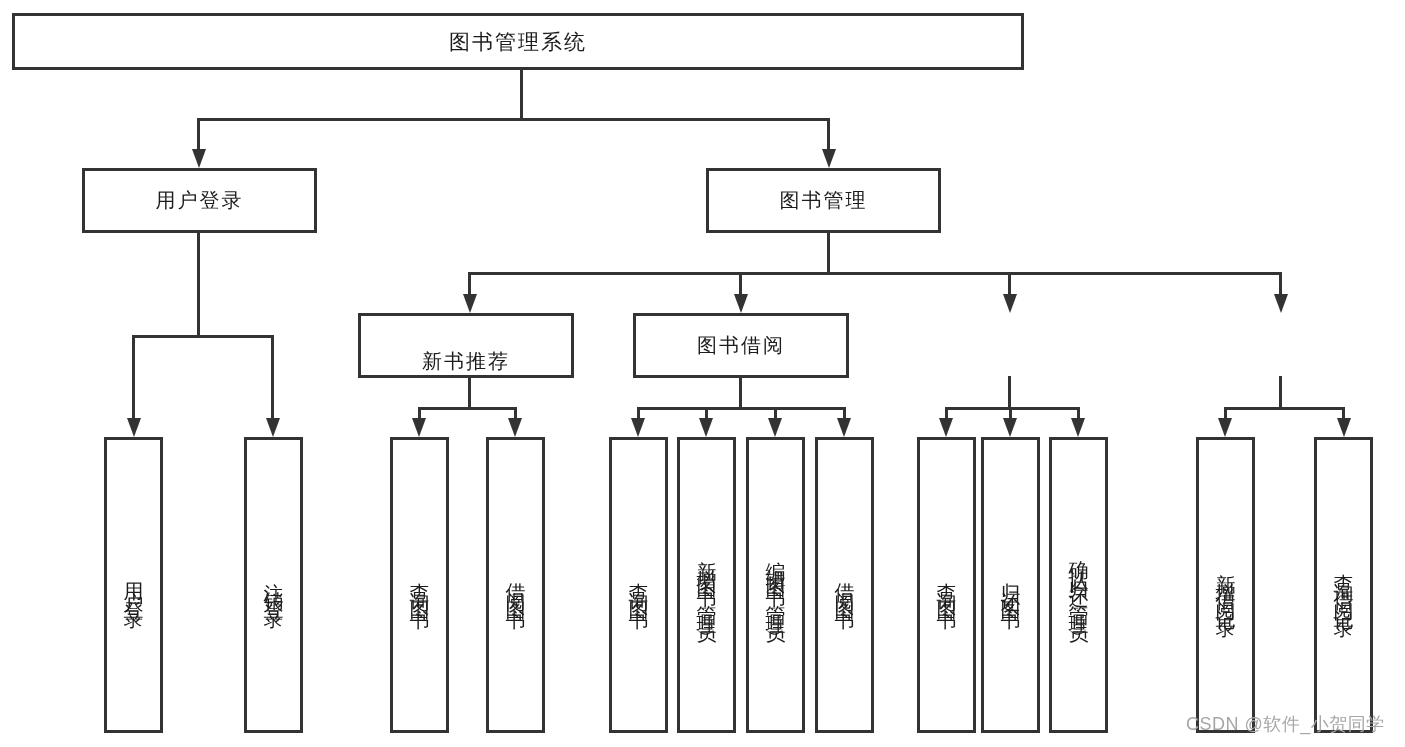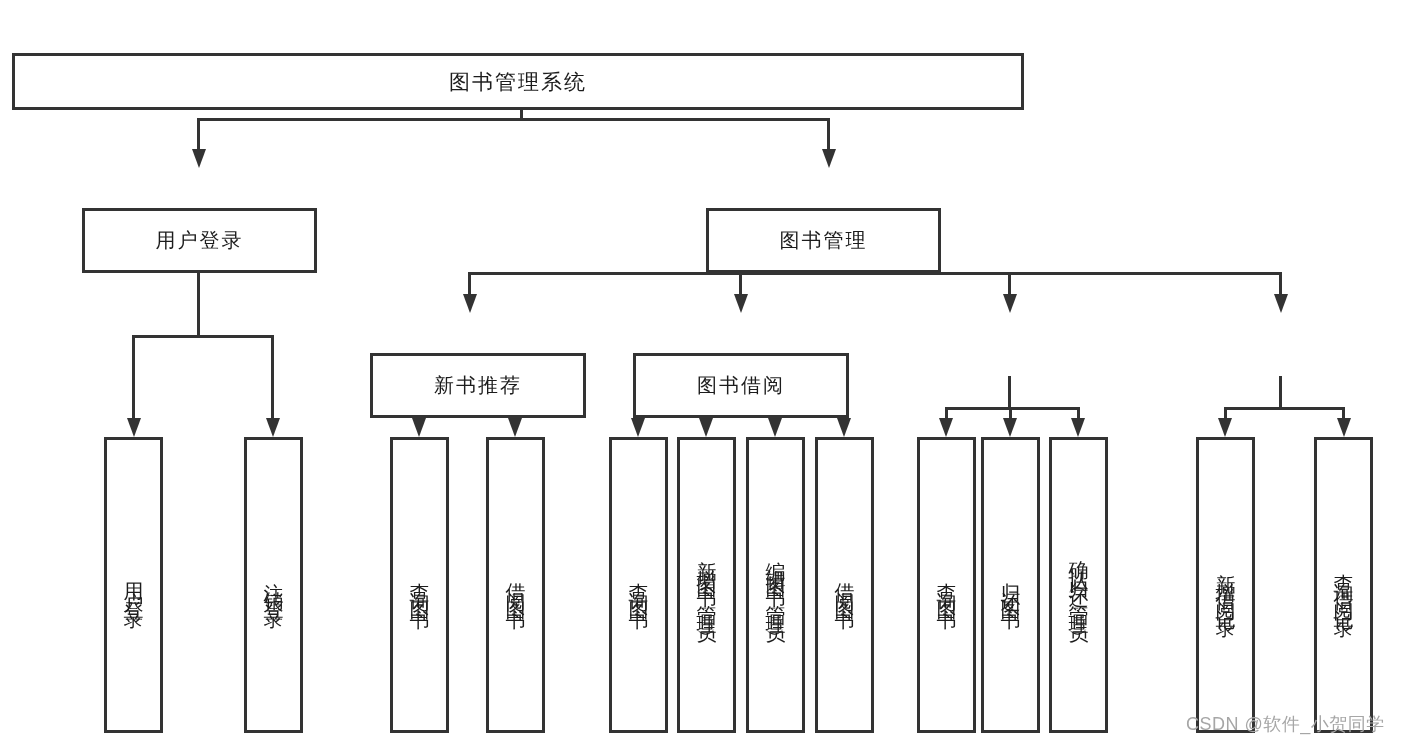--- a/index.html
+++ b/index.html
@@ -5,26 +5,26 @@
   html,body { margin:0; padding:0; background:#ffffff; }
   #canvas {
     position:relative; width:1405px; height:747px; background:#ffffff;
     font-family:"Liberation Sans", sans-serif; overflow:hidden;
   }
   .box {
     position:absolute; box-sizing:border-box; border:3px solid #333333;
     background:#ffffff; display:flex; align-items:center; justify-content:center;
     color:#1c1c1c; z-index:2;
   }
-  .hbox { font-size:20px; letter-spacing:2px;margin-top:40px; }
+  .hbox { font-size:20px; letter-spacing:2px; }
   .root { left:12px; top:13px; width:1012px; height:57px; font-size:21px; }
   .l2 { top:168px; height:65px; width:235px; }
   .l2a { left:82px; }  .l2b { left:706px; }
   .l3 { top:313px; height:65px; width:216px; }
-  .l3a { left:370px; } .l3b { left:633px; } .l3c { left:902px; } .l3d { left:1173px; }
+  .l3a { left:358px;align-items:flex-end; } .l3b { left:633px; } .l3c { left:902px; } .l3d { left:1173px; }
   .leaf { top:437px; height:296px; width:59px; }
   .vtext {
     writing-mode:vertical-rl; text-orientation:mixed;
     font-size:20px; letter-spacing:9px; line-height:1.05; white-space:nowrap;
     color:#1c1c1c;
   }
   .v { position:absolute; width:3px; background:#333333; z-index:1; }
   .h { position:absolute; height:3px; background:#333333; z-index:1; }
   .arrow {
     position:absolute; width:0; height:0; z-index:3;

